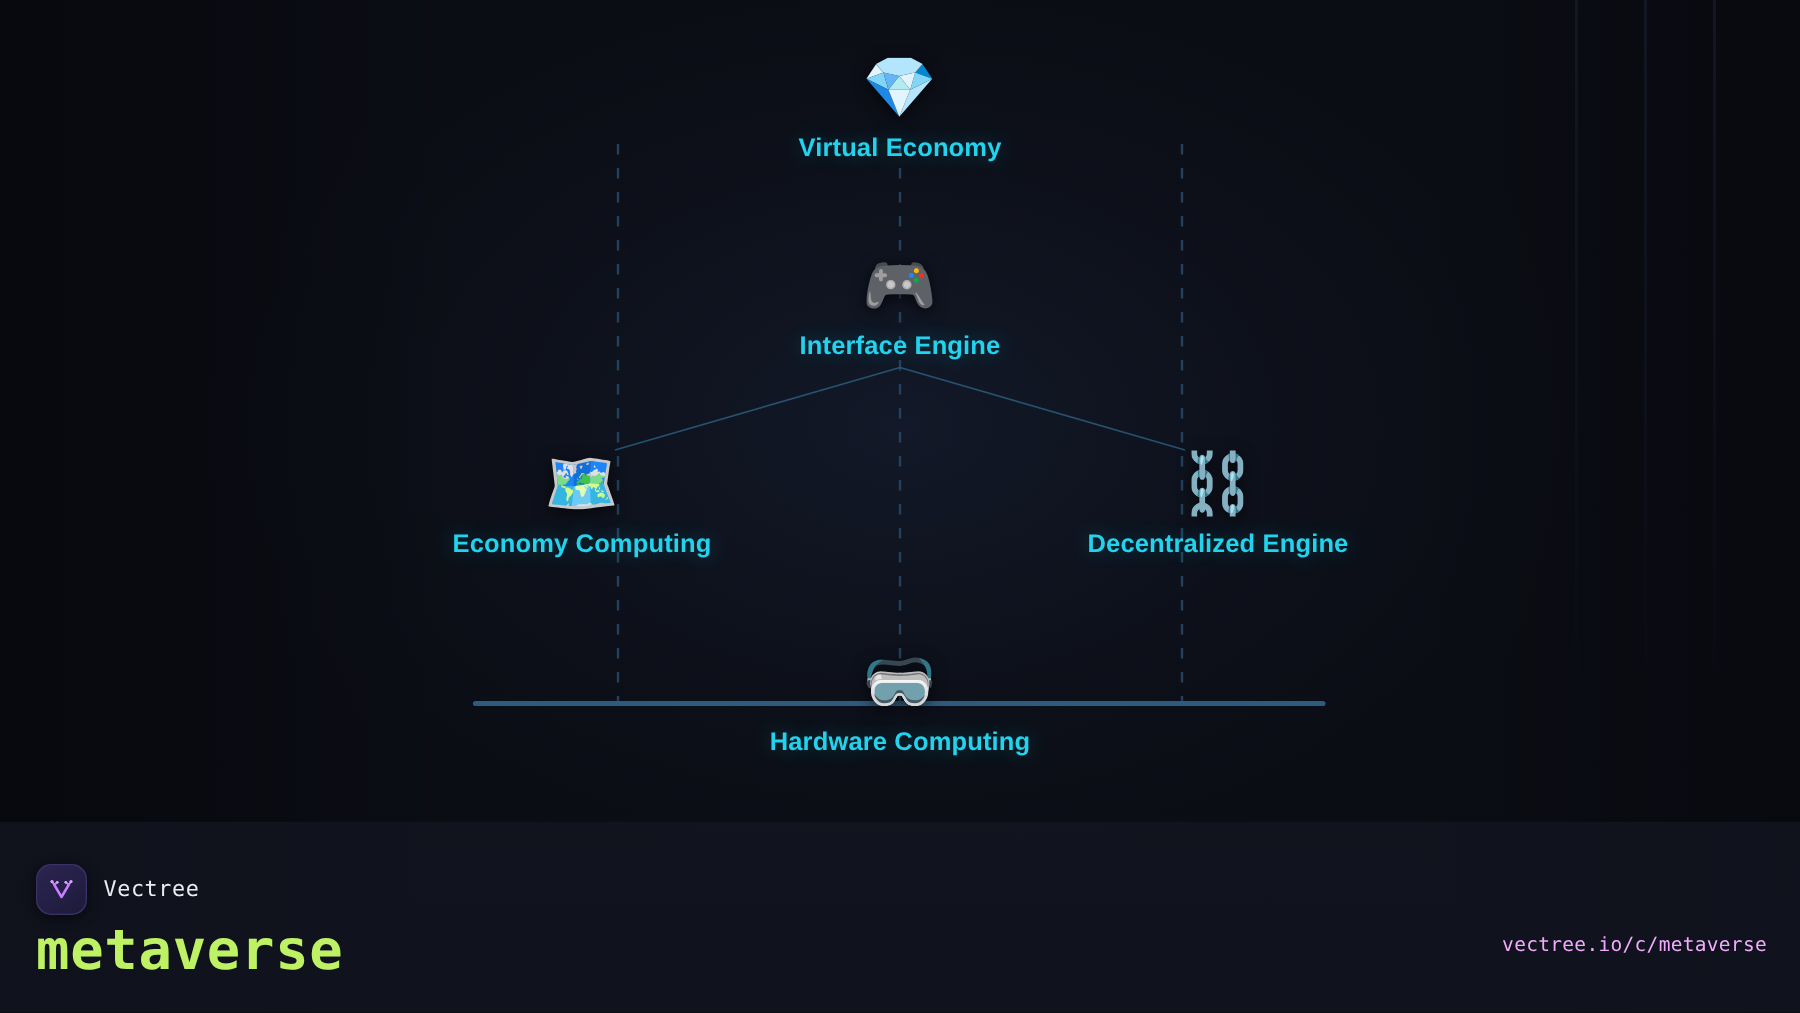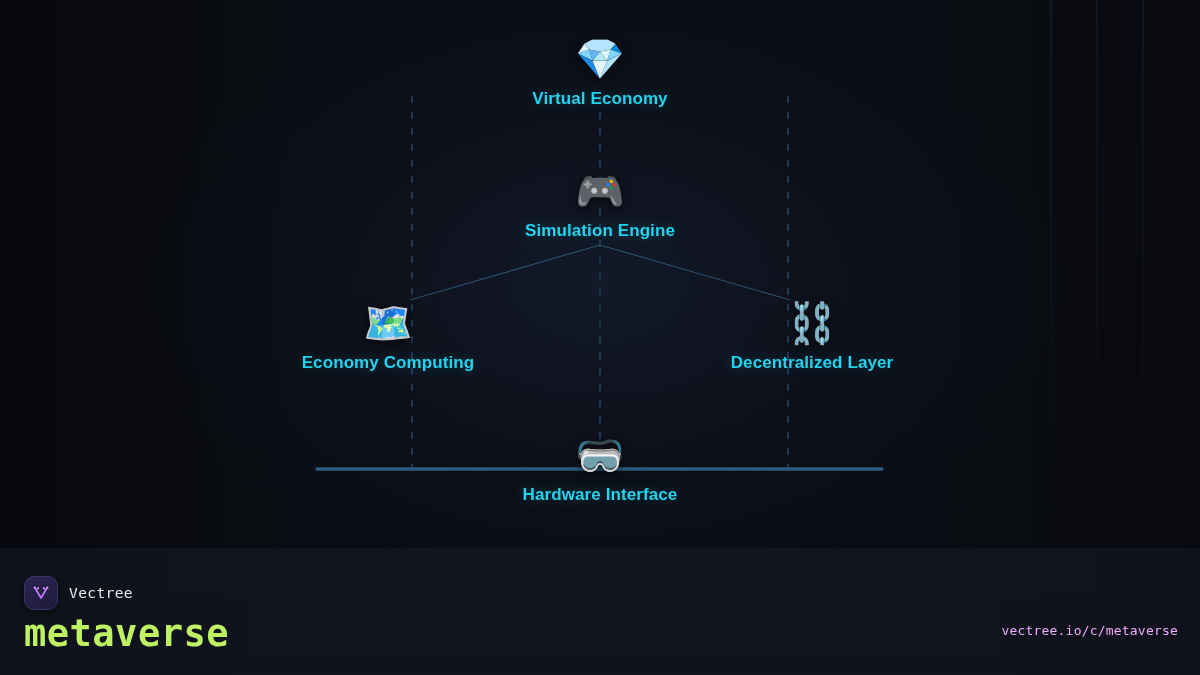--- a/index.html
+++ b/index.html
@@ -154,36 +154,36 @@
   <line x1="317" y1="469" x2="882" y2="469" stroke="#2d5a7e" stroke-width="3.4" stroke-linecap="round"></line>
 </svg>
 
 <div class="node" style="left:600px; top:36px">
   <span class="node-icon">💎</span>
   <span class="node-label">Virtual Economy</span>
 </div>
 
 <div class="node" style="left:600px; top:168px">
   <span class="node-icon">🎮</span>
-  <span class="node-label">Simulation Engine</span>
+  <span class="node-label">Interface Engine</span>
 </div>
 
 <div class="node" style="left:388px; top:300px">
   <span class="node-icon">🗺️</span>
   <span class="node-label">Economy Computing</span>
 </div>
 
 <div class="node" style="left:812px; top:300px">
   <span class="node-icon">⛓️</span>
-  <span class="node-label">Decentralized Layer</span>
+  <span class="node-label">Decentralized Engine</span>
 </div>
 
 <div class="node" style="left:600px; top:432px">
   <span class="node-icon">🥽</span>
-  <span class="node-label">Hardware Interface</span>
+  <span class="node-label">Hardware Computing</span>
 </div>
 
 <div class="footer-brand">
   <div class="brand-logo">
     <svg width="20" height="20" viewBox="0 0 24 24">
       <path d="M6.2 8.2 L12 18 L17.8 8.2" fill="none" stroke="#c77dff" stroke-width="2" stroke-linecap="round" stroke-linejoin="round"></path>
       <path d="M6.2 8.2 L4.4 5.6 M6.2 8.2 L8.6 6.2" fill="none" stroke="#c77dff" stroke-width="1.6" stroke-linecap="round"></path>
       <path d="M17.8 8.2 L19.6 5.6 M17.8 8.2 L15.4 6.2" fill="none" stroke="#c77dff" stroke-width="1.6" stroke-linecap="round"></path>
       <circle cx="4.4" cy="5.6" r="1.3" fill="#d9a0ff"></circle>
       <circle cx="8.6" cy="6.2" r="1.1" fill="#d9a0ff"></circle>

